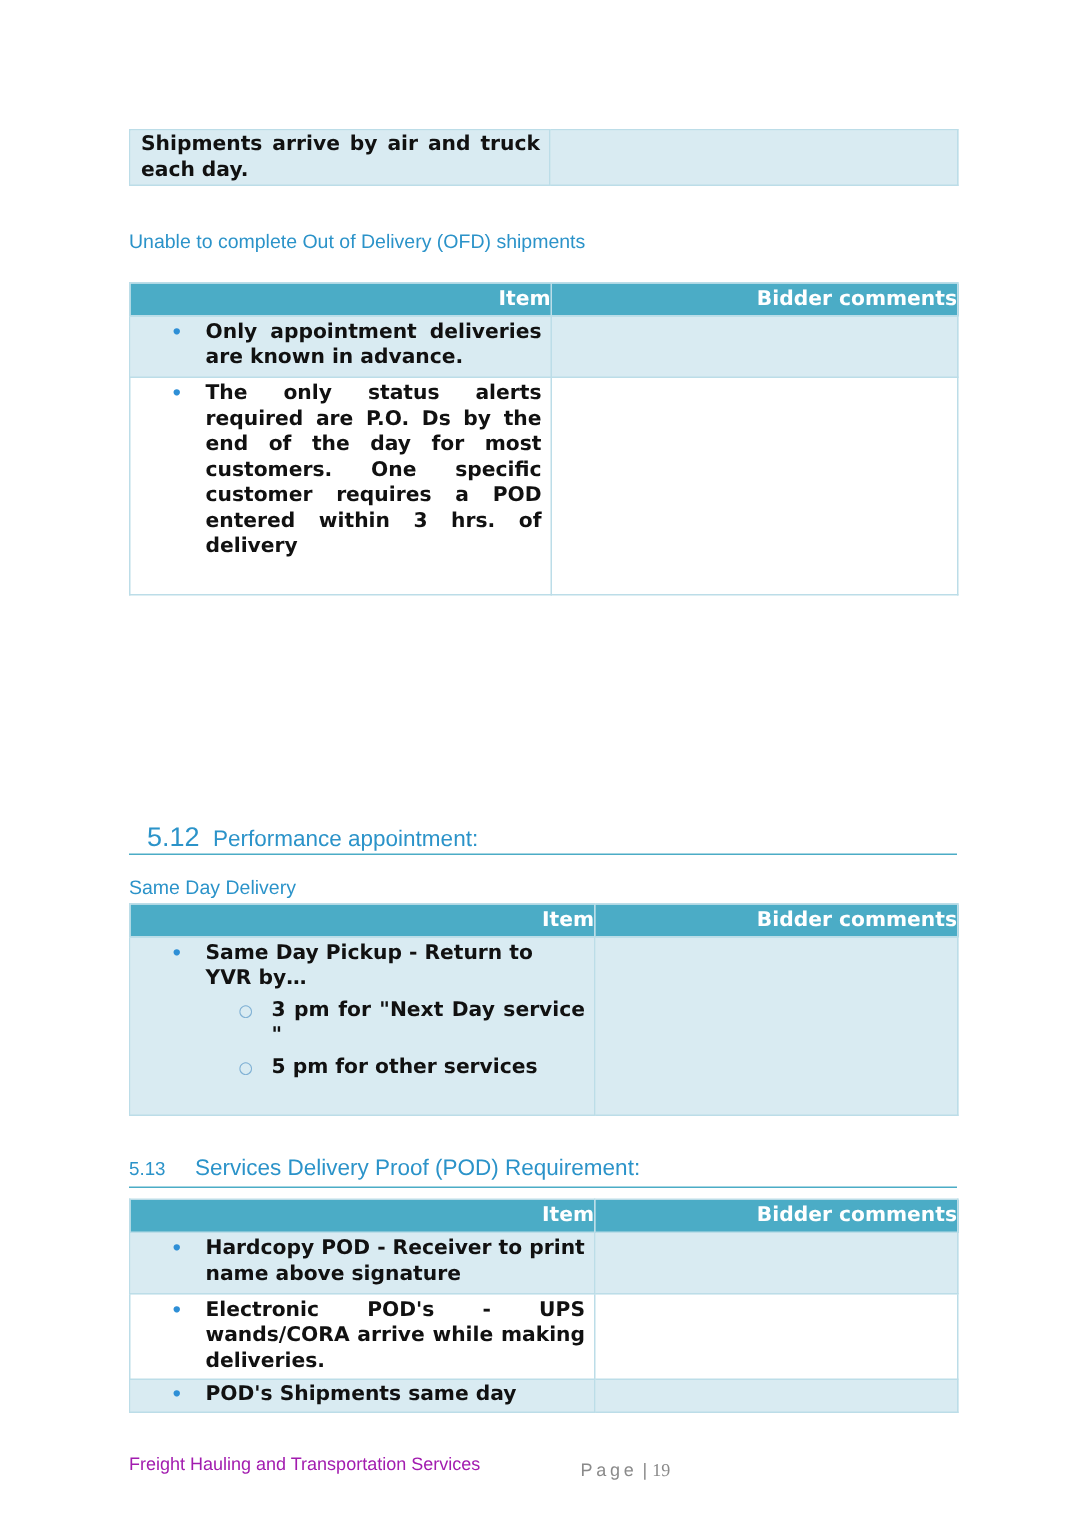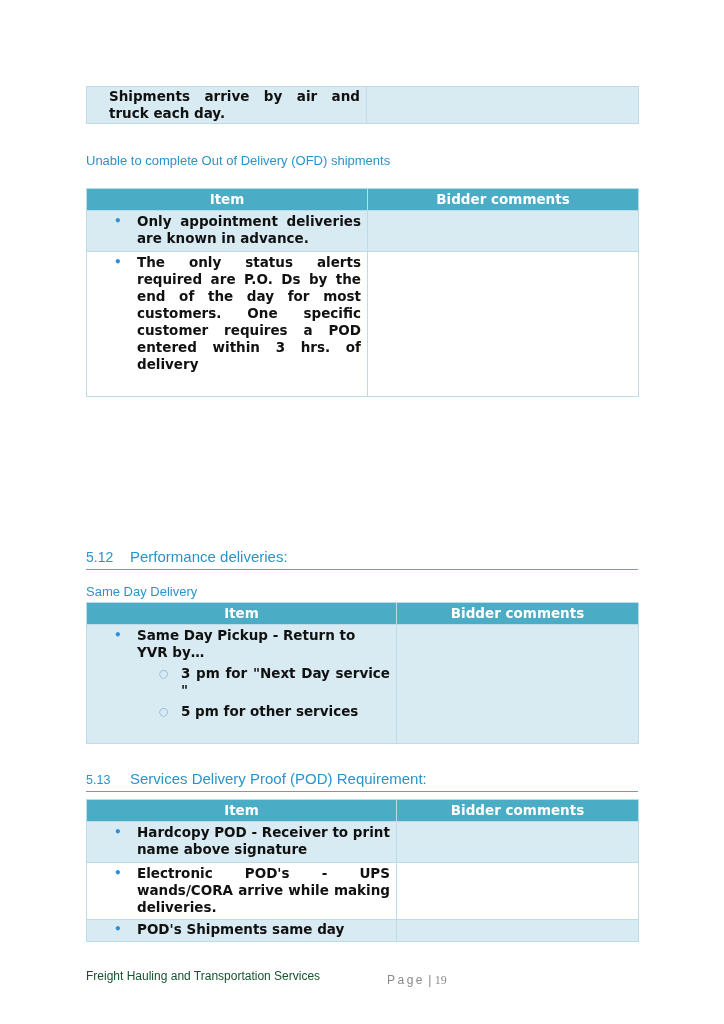--- a/index.html
+++ b/index.html
@@ -1,44 +1,44 @@
 <!DOCTYPE html>
 <html><head>
   <meta charset="utf-8">
   <style>
     html, body { margin: 0; padding: 0; background: #ffffff; }
     body { width: 724px; height: 1024px; position: relative; overflow: hidden; font-family: "DejaVu Sans", sans-serif; }
     .abs { position: absolute; }
     table.grid { border-collapse: collapse; table-layout: fixed; position: absolute; left: 86px; width: 552px; }
     table.grid td, table.grid th { border: 1px solid #bcdde8; vertical-align: top; padding: 0; }
-    th.hdr { background: #4bacc6; color: #ffffff; font-weight: bold; font-size: 13.5px; text-align: center; height: 21px; line-height: 20px; border-color: #4bacc6; }
+    th.hdr { background: #4bacc6; color: #ffffff; font-weight: bold; font-size: 13.5px; text-align: right; height: 21px; line-height: 20px; border-color: #4bacc6; }
     tr.shaded td { background: #d9ebf2; }
     tr.plain td { background: #ffffff; }
     .cell { font-weight: bold; font-size: 13.5px; line-height: 17px; color: #111; text-align: justify; }
     .bul { position: relative; padding-left: 50px; padding-right: 6px; }
     .bul .dot { position: absolute; left: 27px; top: 0; color: #2e8fd6; font-size: 12px; }
     .sub { position: relative; padding-left: 94px; padding-right: 6px; margin-top: 4px; }
     .sub .ring { position: absolute; left: 72px; top: 0; color: #7fb0d4; font-size: 11px; font-weight: normal; }
     .blue { color: #2b93c9; font-family: "Liberation Sans", sans-serif; }
     .rule { position: absolute; left: 86px; width: 552px; height: 1px; background: #4bacc6; }
-    .footer { font-family: "Liberation Sans", sans-serif; font-size: 12px; color: #14532d; }
+    .footer { font-family: "Liberation Sans", sans-serif; font-size: 12px; color: #a21caf; }
     .pg { font-family: "Liberation Sans", sans-serif; font-size: 12px; color: #8a8a8a; letter-spacing: 2.5px; }
   </style>
 </head>
 <body>
 
 <table class="grid" style="top:86px;">
   <colgroup>
       <col style="width:280px">
       <col style="width:272px">
     </colgroup>
   <tbody>
       <tr class="shaded">
     <td style="height:36px;">
-          <div class="cell" style="padding:1px 6px 0 22px;">Shipments arrive by air and truck each day.</div>
+          <div class="cell" style="padding:1px 6px 0 7px;">Shipments arrive by air and truck each day.</div>
         </td>
     <td></td>
   </tr>
 </tbody>
   </table>
 
 <div class="abs blue" style="left:86px; top:153px; font-size:13px;">Unable to complete Out of Delivery (OFD) shipments</div>
 
 <table class="grid" style="top:188px;">
   <colgroup>
@@ -59,21 +59,21 @@
   <tr class="plain">
     <td style="height:142px; padding-top:2px;">
       <div class="cell bul"><span class="dot">•</span><span>The only status alerts required are P.O. Ds by the end of the day for most customers. One specific customer requires a POD entered within 3 hrs. of delivery</span></div>
     </td>
     <td></td>
   </tr>
 </tbody>
   </table>
 
 <div class="abs blue" style="left:86px; top:548px; font-size:15px;">
-  <span style="font-size:14px; display:inline-block; width:44px;">5.12</span><span>Performance deliveries:</span>
+  <span style="font-size:18px; display:inline-block; width:44px;margin-left:12px;">5.12</span><span>Performance appointment:</span>
 </div>
 <div class="rule" style="top:569px;"></div>
 <div class="abs blue" style="left:86px; top:584px; font-size:13px;">Same Day Delivery</div>
 
 <table class="grid" style="top:602px;">
   <colgroup>
       <col style="width:310px">
       <col style="width:242px">
     </colgroup>
   <tbody>

